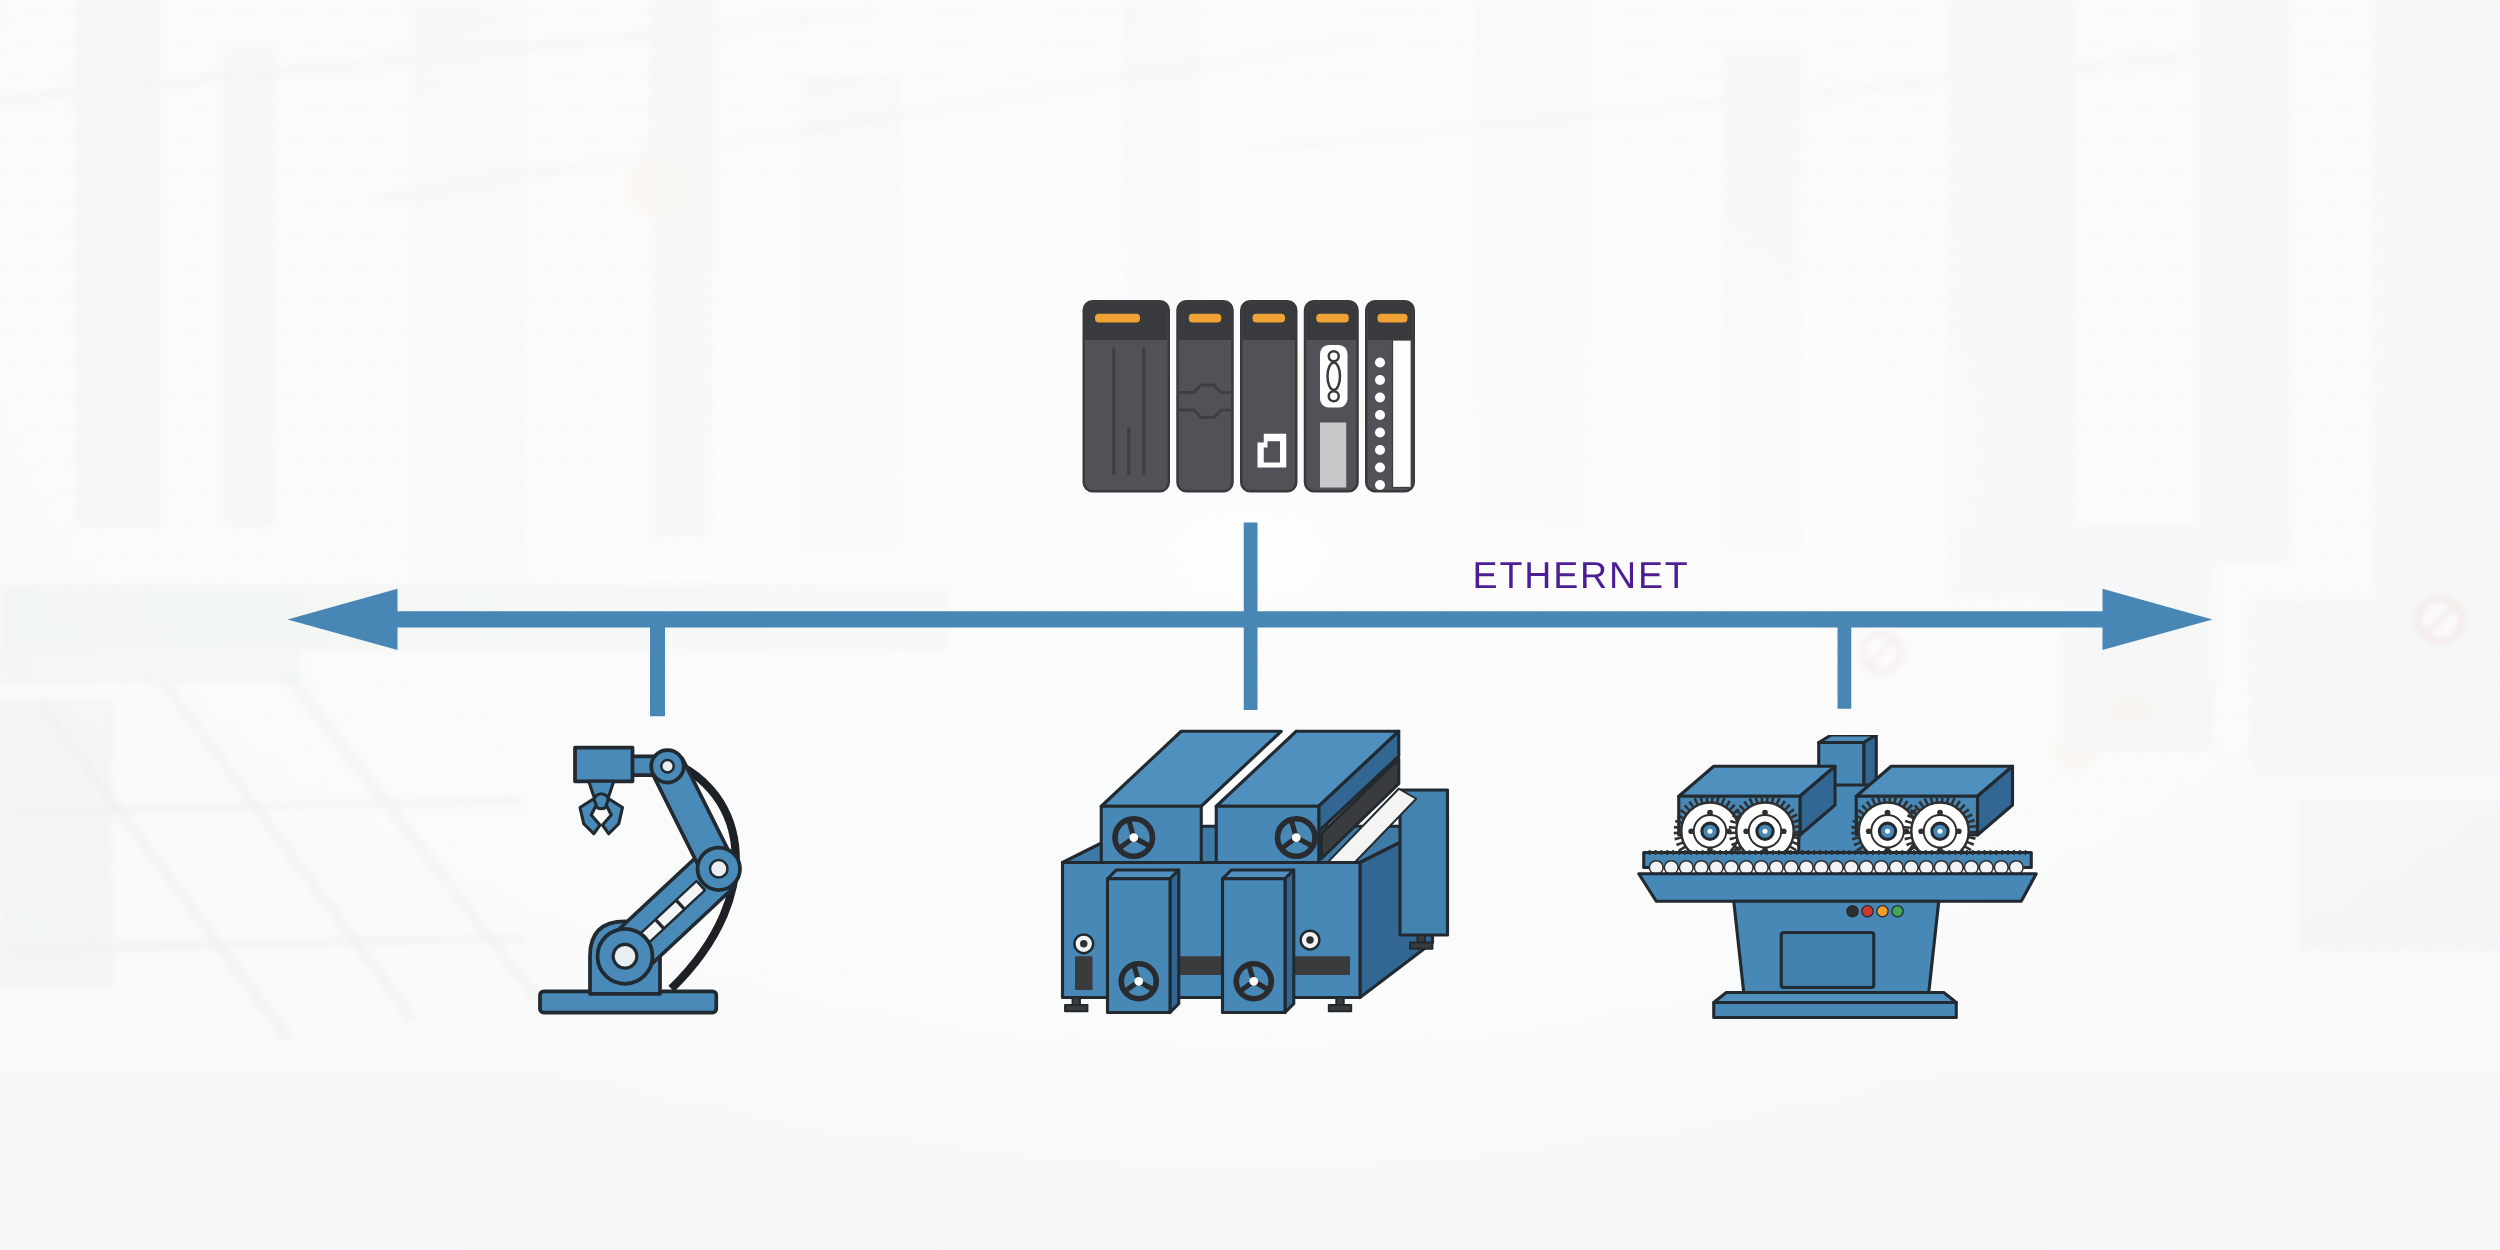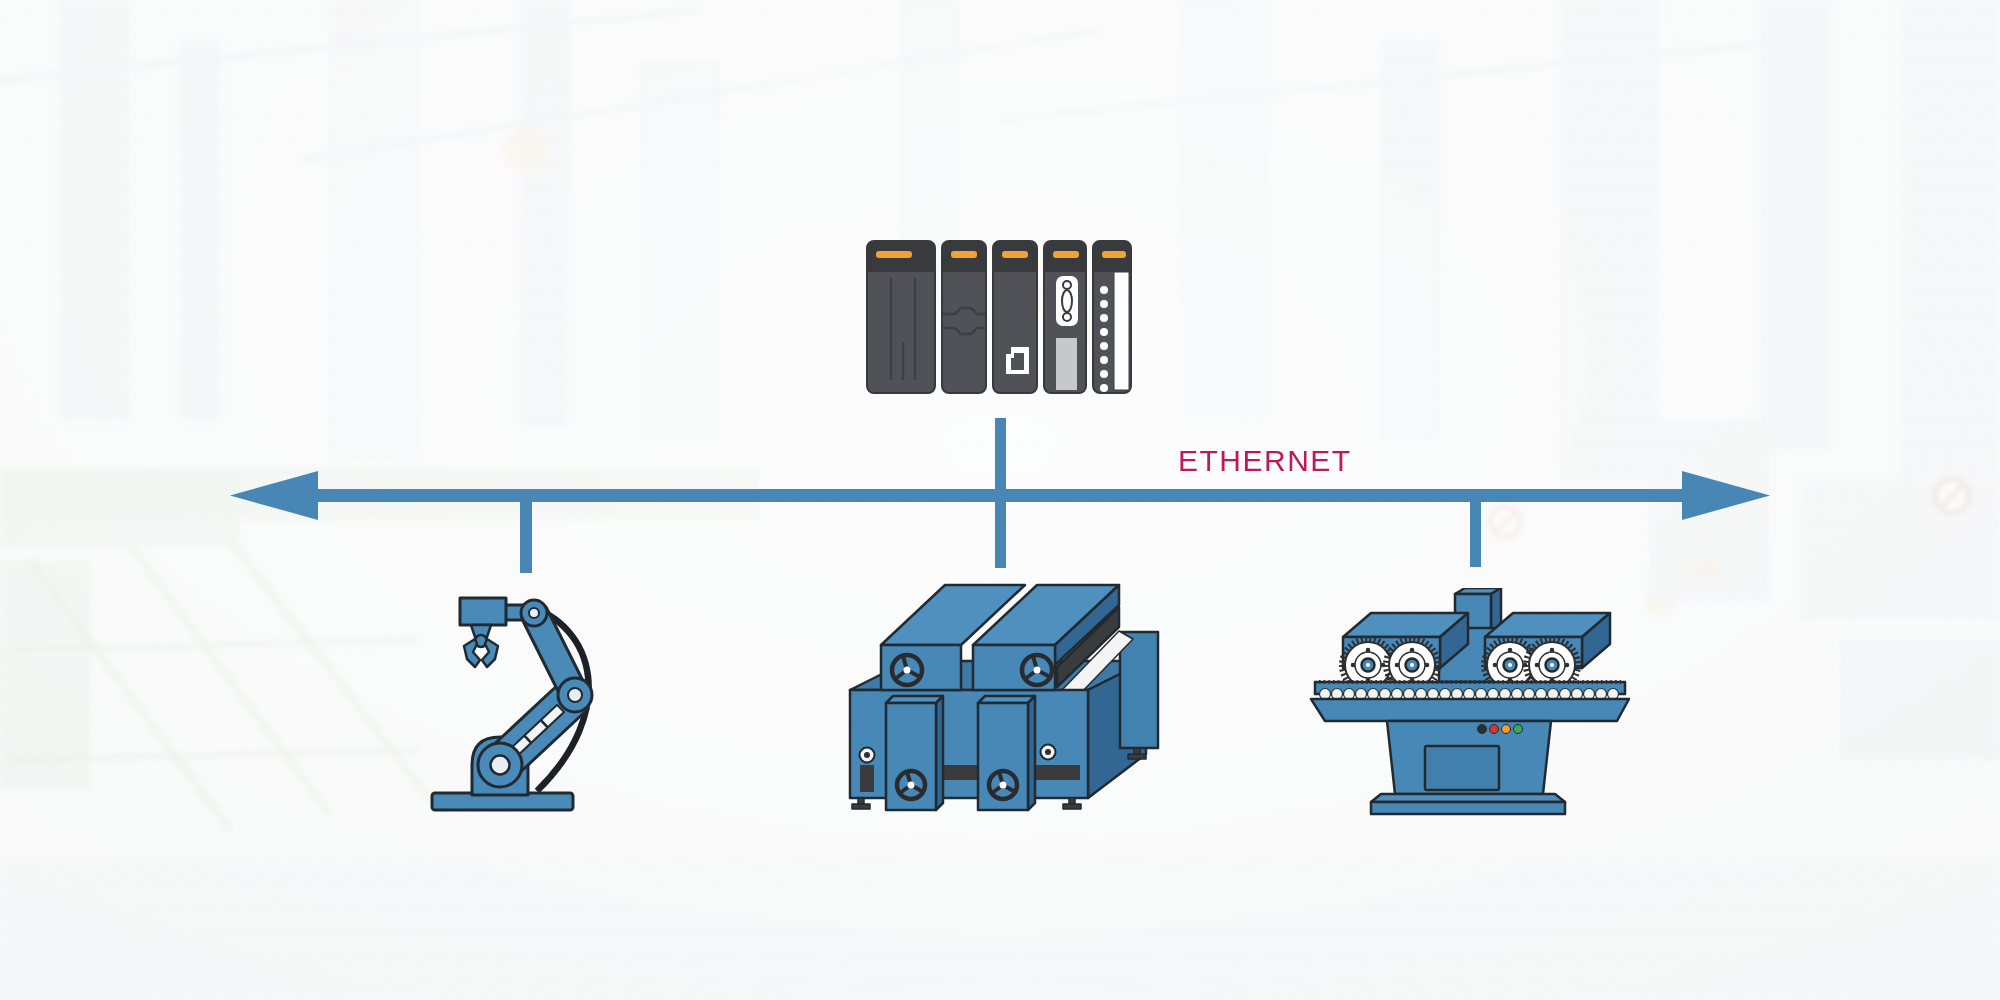--- a/index.html
+++ b/index.html
@@ -10,21 +10,21 @@
         background:
           radial-gradient(ellipse at 50% 45%, rgba(255,255,255,.55), rgba(255,255,255,.25) 55%, rgba(255,255,255,.05) 100%),
           linear-gradient(rgba(255,255,255,.5), rgba(255,255,255,.35));}
   .layer{position:absolute;left:0;top:0;}
   
   .plc{position:absolute;left:866px;top:240px;width:266px;height:158px;}
   .mod{position:absolute;top:0;height:154px;background:#515257;border:2px solid #38393c;border-radius:8px;box-sizing:border-box;overflow:hidden;}
   .mod-head{position:absolute;left:0;top:0;width:100%;height:30px;background:#393a3d;}
   .stripe{position:absolute;top:9px;left:8px;height:7px;border-radius:3px;background:#f0a335;}
   .mod svg{position:absolute;left:0;top:0;}
-  .eth-label{position:absolute;left:1178px;top:444px;font-size:30px;letter-spacing:1.5px;color:#be185d;font-weight:400;}
+  .eth-label{position:absolute;left:1178px;top:444px;font-size:30px;letter-spacing:1.5px;color:#4c1d95;font-weight:400;}
 </style>
 </head>
 <body>
 
 <div class="canvas">
 
   <svg class="bg" width="2000" height="1000">
     <g opacity="0.8">
       <rect x="60" y="0" width="70" height="420" fill="#e2e6e9"></rect>
       <rect x="180" y="40" width="40" height="380" fill="#dfe4e8"></rect>

